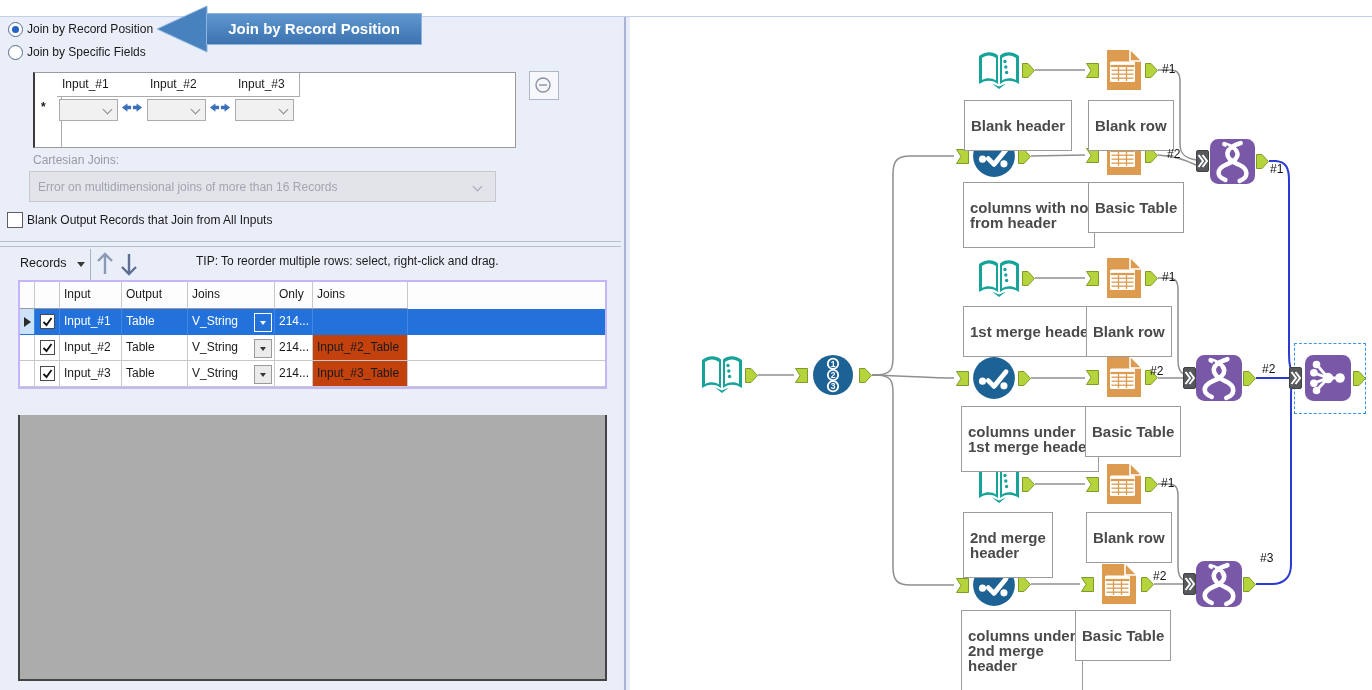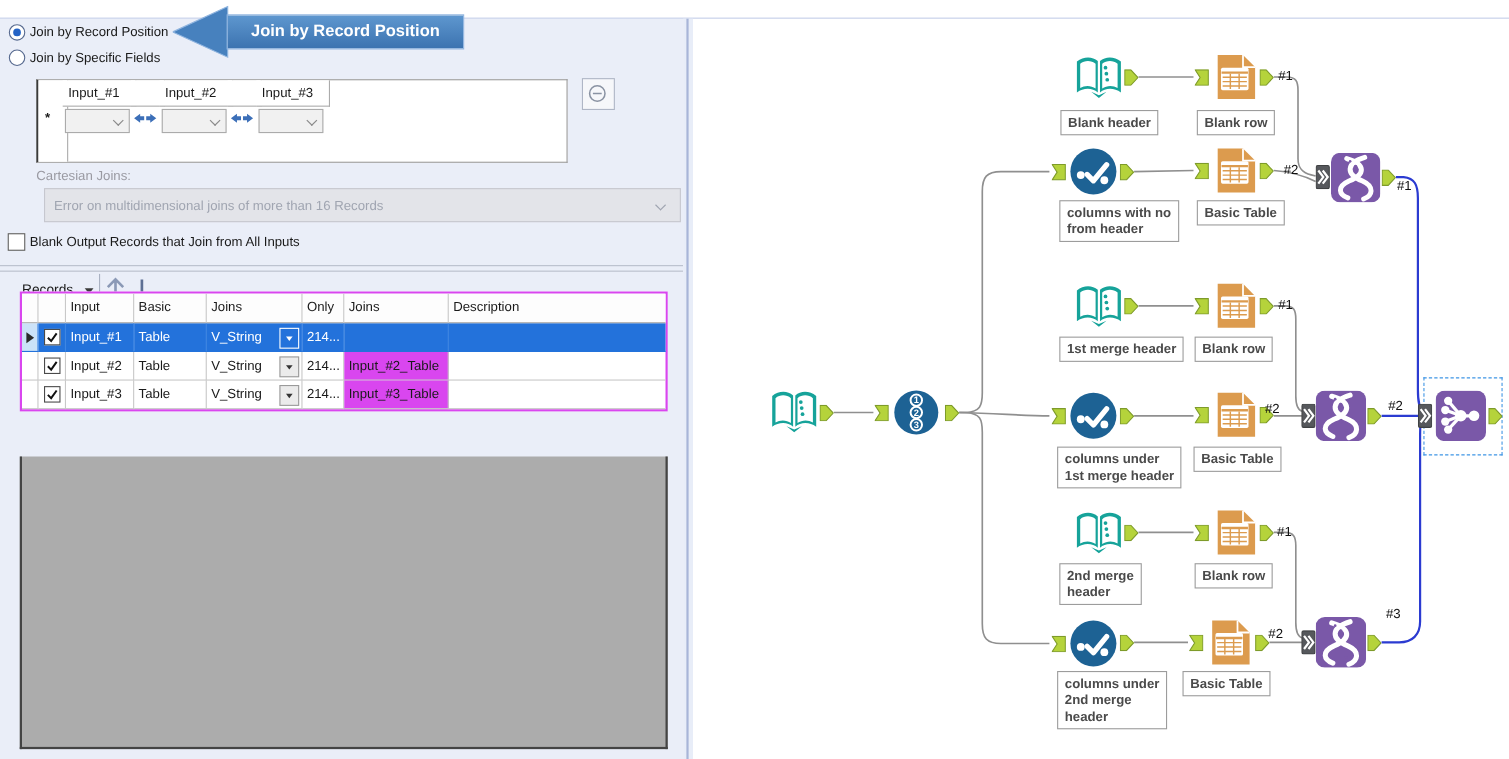--- a/index.html
+++ b/index.html
@@ -18,52 +18,52 @@
       background:linear-gradient(#5E97CF,#3C73B0);border:1px solid #8FB4DF;
       color:#fff;font-size:15px;font-weight:bold;text-align:center;line-height:30px;z-index:5;}
   .callout-tri{left:157px;top:5px;z-index:5;}
   
   .jgrid{left:33px;top:72px;width:480px;height:74px;background:#fff;border:1px solid #9B9B9B;border-left:2px solid #3A3A3A;z-index:2;}
   .jcell{position:absolute;top:0;height:23px;border-right:1px solid #ABABAB;border-bottom:1px solid #ABABAB;line-height:23px;padding-left:5px;background:#fff;}
   .combo{position:absolute;height:20px;background:#F1F1F1;border:1px solid #ABABAB;}
   .chev{position:absolute;width:6px;height:6px;border-right:1.6px solid #8A8A8A;border-bottom:1.6px solid #8A8A8A;transform:rotate(45deg);}
   .btn-minus{left:529px;top:71px;width:28px;height:27px;background:#F6F7FA;border:1px solid #AFB6C6;z-index:2;}
   .cart-label{left:33px;top:153px;color:#9A9AA2;}
-  .cart-dd{left:40px;top:171px;width:579px;height:31px;background:#E3E4E9;border:1px solid #C6C7CF;color:#A0A5B1;line-height:31px;padding-left:8px;box-sizing:border-box;}
+  .cart-dd{left:29px;top:171px;width:467px;height:31px;background:#E3E4E9;border:1px solid #C6C7CF;color:#A0A5B1;line-height:31px;padding-left:8px;box-sizing:border-box;}
   .checkbox{width:14px;height:14px;background:#fff;border:1px solid #5E5E5E;}
   .dbl-line{left:0;top:241px;width:621px;height:4px;border-top:1px solid #B8BECB;border-bottom:1px solid #B8BECB;}
   .sep-v{left:90px;top:249px;width:1px;height:32px;background:#A9B1C2;}
   .caret{width:0;height:0;border-left:4px solid transparent;border-right:4px solid transparent;border-top:5px solid #3A3A3A;}
   
-  .ftable{left:18px;top:265px;width:585px;background:#fff;border:2px solid #d946ef;box-sizing:content-box;z-index:2;}
+  .ftable{left:18px;top:280px;width:585px;background:#fff;border:2px solid #c4b5fd;box-sizing:content-box;z-index:2;}
   .frow{display:flex;height:26px;}
   .frow.hdr{height:27px;background:#FDFDFD;}
   .fcell{border-right:1px solid #C8C8C8;border-bottom:1px solid #C8C8C8;box-sizing:border-box;
          line-height:25px;padding-left:4px;overflow:hidden;white-space:nowrap;position:relative;}
   .frow.hdr .fcell{border-bottom:1px solid #999;}
   .c0{width:15px;padding:0;} .c1{width:25px;padding:0;display:flex;align-items:center;justify-content:center;}
   .c2{width:62px;} .c3{width:66px;} .c4{width:87px;} .c5{width:38px;} .c6{width:95px;} .c7{width:197px;border-right:none;}
   .rowsel .fcell{background:#2372DB;color:#fff;border-right-color:#3E86E3;border-bottom-color:#2372DB;}
   .rowsel .c0{background:#CBE2F8;}
   .rowsel .c1{background:#2372DB;}
   .cb{width:13px;height:13px;background:#fff;border:1px solid #4A4A4A;display:flex;align-items:center;justify-content:center;}
-  .yellow{background:#d946ef;}
+  .yellow{background:#c2410c;}
   .gtxt{color:#939393;}
   .ddbtn{position:absolute;right:2px;top:4px;width:16px;height:17px;background:#EBEBEB;border:1px solid #9A9A9A;
          display:flex;align-items:center;justify-content:center;}
   .ddbtn .caret{border-top-color:#333;border-left-width:3.5px;border-right-width:3.5px;border-top-width:4.5px;}
   .ddbtn.sel{background:#2372DB;border-color:#fff;}
   .ddbtn.sel .caret{border-top-color:#fff;}
   .tri-right{width:0;height:0;border-top:5px solid transparent;border-bottom:5px solid transparent;border-left:7px solid #2B2B2B;}
   .gray-fill{left:18px;top:415px;width:585px;height:264px;background:#ACACAC;border:2px solid #444;border-top:none;z-index:2;}
   
   .tool{z-index:3;}
   .anchor{z-index:3;}
-  .note{background:#fff;border:1px solid #9C9C9C;color:#4A4A4A;font-weight:bold;font-size:12px;line-height:15px;
-        padding:3px 6px;white-space:pre-line;z-index:4;}
+  .note{background:#fff;border:1px solid #9C9C9C;color:#4A4A4A;font-weight:bold;font-size:15px;line-height:15px;
+        padding:17px 6px;white-space:pre-line;z-index:4;}
   .wl{font-size:12px;color:#111;z-index:4;}
   #wires{left:0;top:0;z-index:2;pointer-events:none;}
   .selbox{left:1294px;top:343px;width:70px;height:69px;border:1.6px dashed #3E95E5;z-index:2;background:transparent;}
 </style>
 </head>
 <body>
 
 <div id="app">
 
   <svg width="0" height="0" style="position:absolute">
@@ -230,31 +230,31 @@
     <span>Records</span>
   </div>
   <span class="abs caret" style="left:77px;top:262px;"></span>
   <div class="abs sep-v"></div>
   <svg class="abs" style="left:95px;top:249px;color:#8B99B6;" width="20" height="28">
       <use href="#i-uparr"></use>
     </svg>
   <svg class="abs" style="left:119px;top:251px;color:#5D6F94;" width="20" height="28">
       <use href="#i-dnarr"></use>
     </svg>
+  <div class="abs lbl" style="left:196px;top:254px;">TIP: To reorder multiple rows: select, right-click and drag.</div>
 
   <div class="abs ftable">
     <div class="frow hdr">
       <div class="fcell c0"></div>
         <div class="fcell c1"></div>
       <div class="fcell c2">Input</div>
-      <div class="fcell c3">Basic</div>
+      <div class="fcell c3">Output</div>
       <div class="fcell c4">Joins</div>
       <div class="fcell c5">Only</div>
       <div class="fcell c6">Joins</div>
-      <div class="fcell c7">Description</div>
     </div>
     <div class="frow rowsel">
       <div class="fcell c0" style="display:flex;align-items:center;justify-content:center;">
           <span class="tri-right"></span>
         </div>
       <div class="fcell c1">
           <span class="cb">
             <svg width="13" height="13">
               <use href="#i-check"></use>
             </svg>

